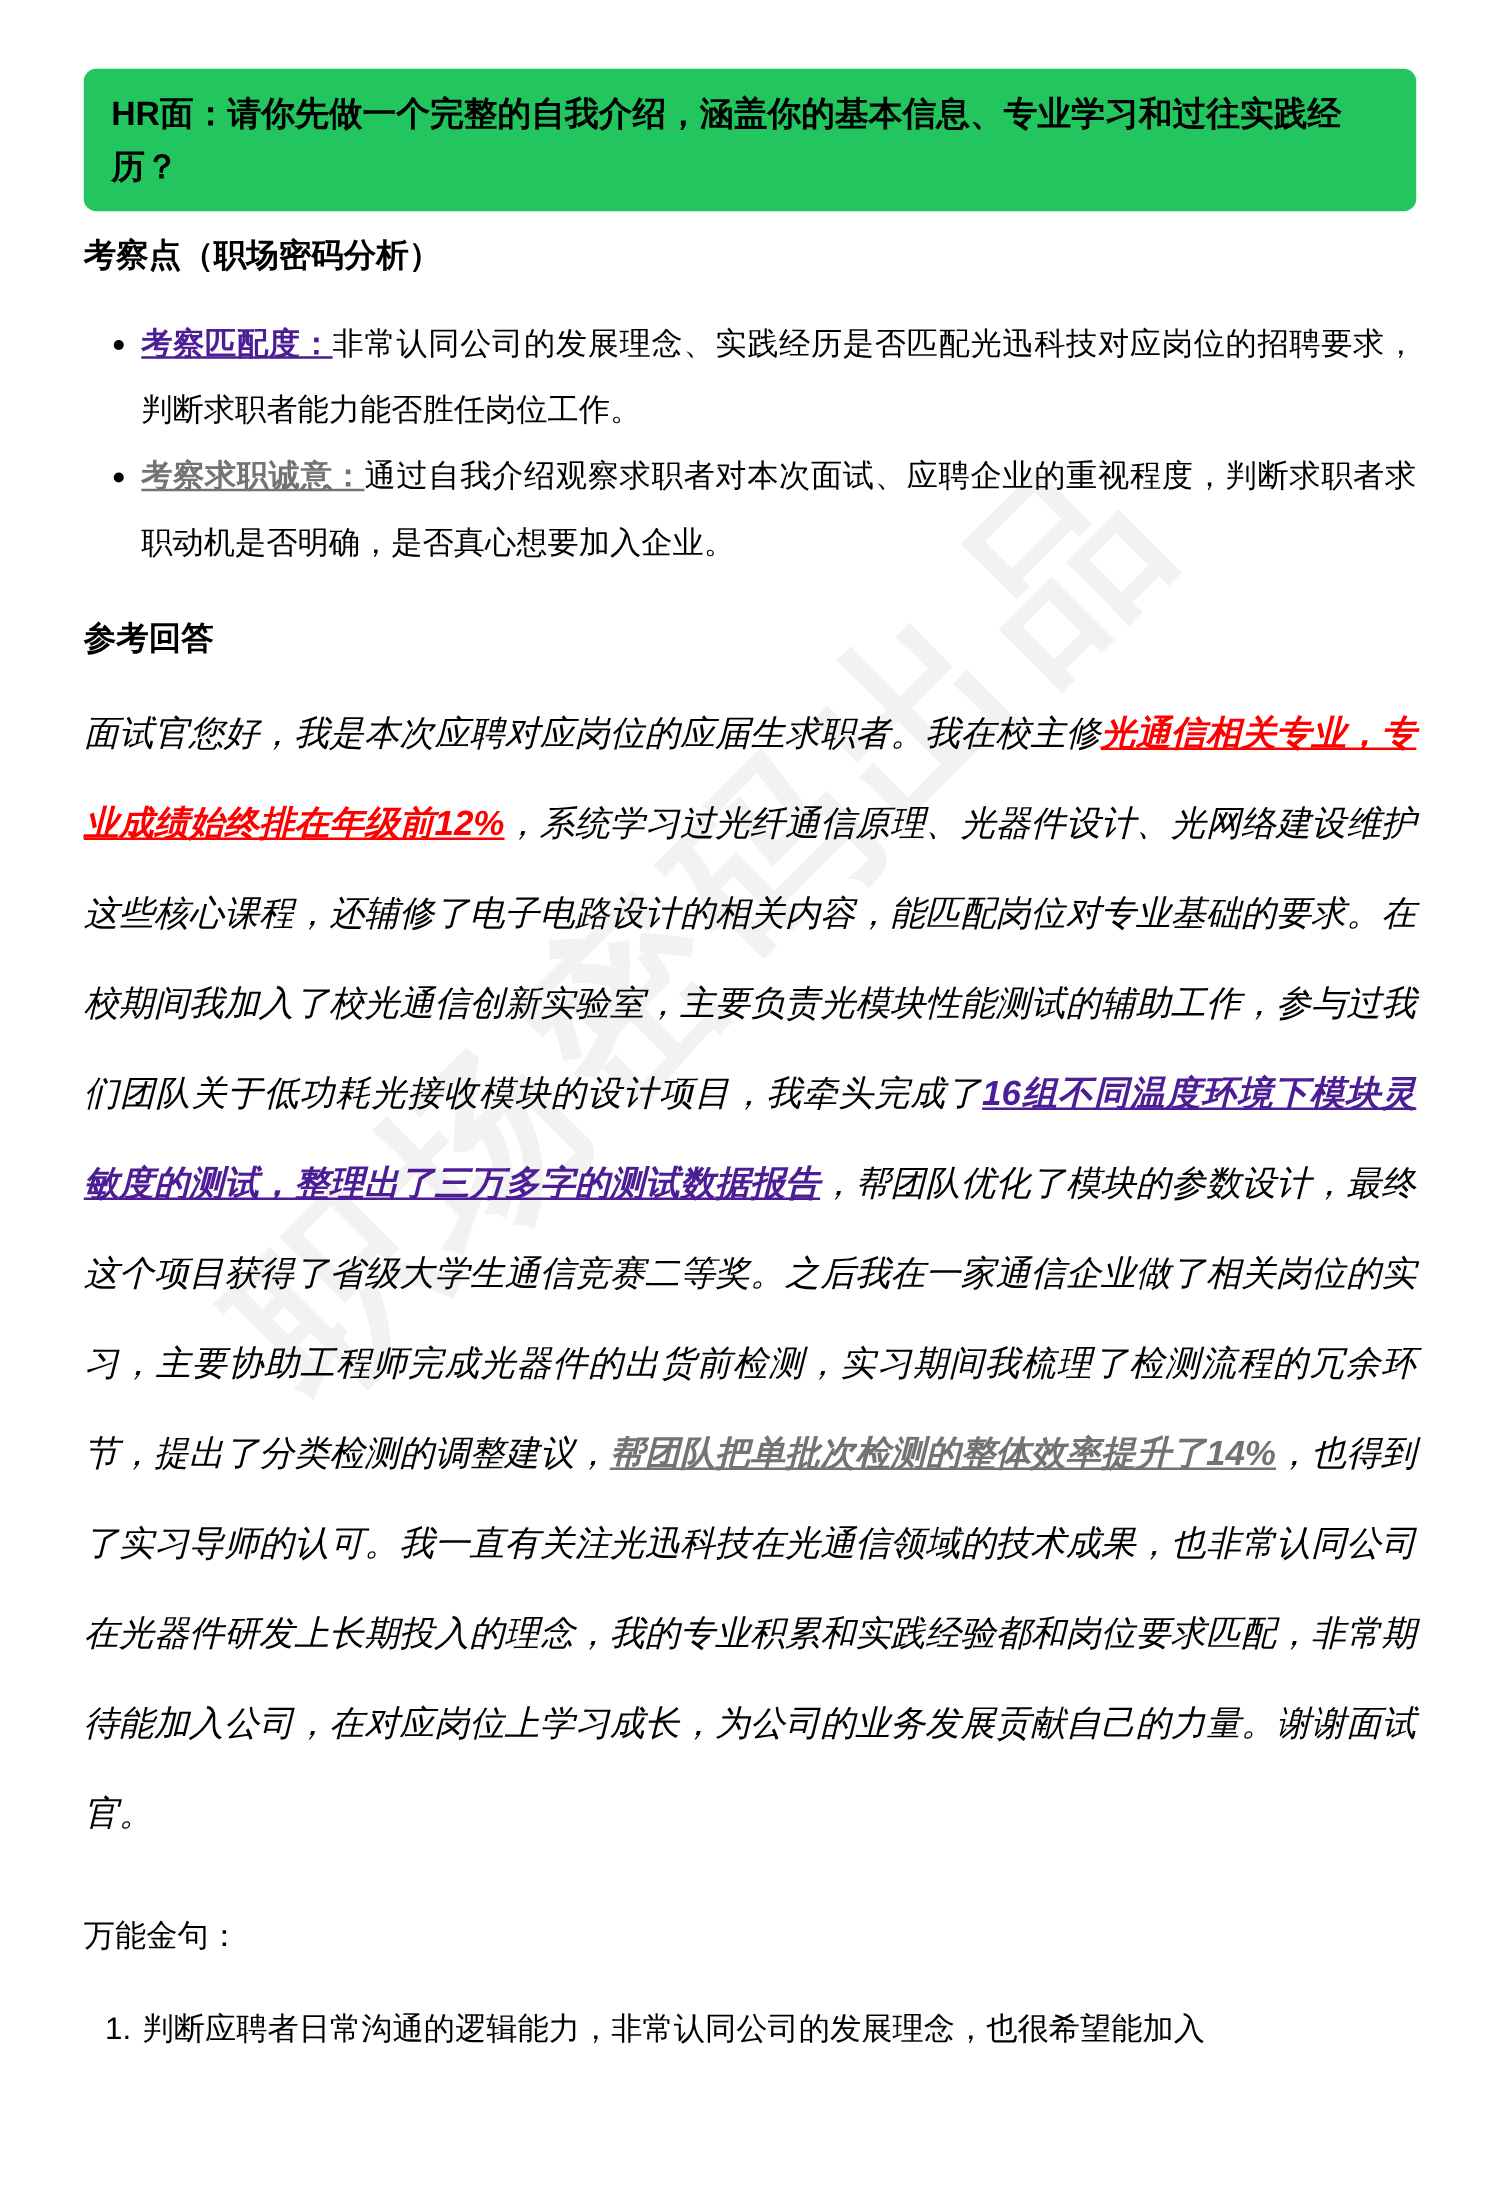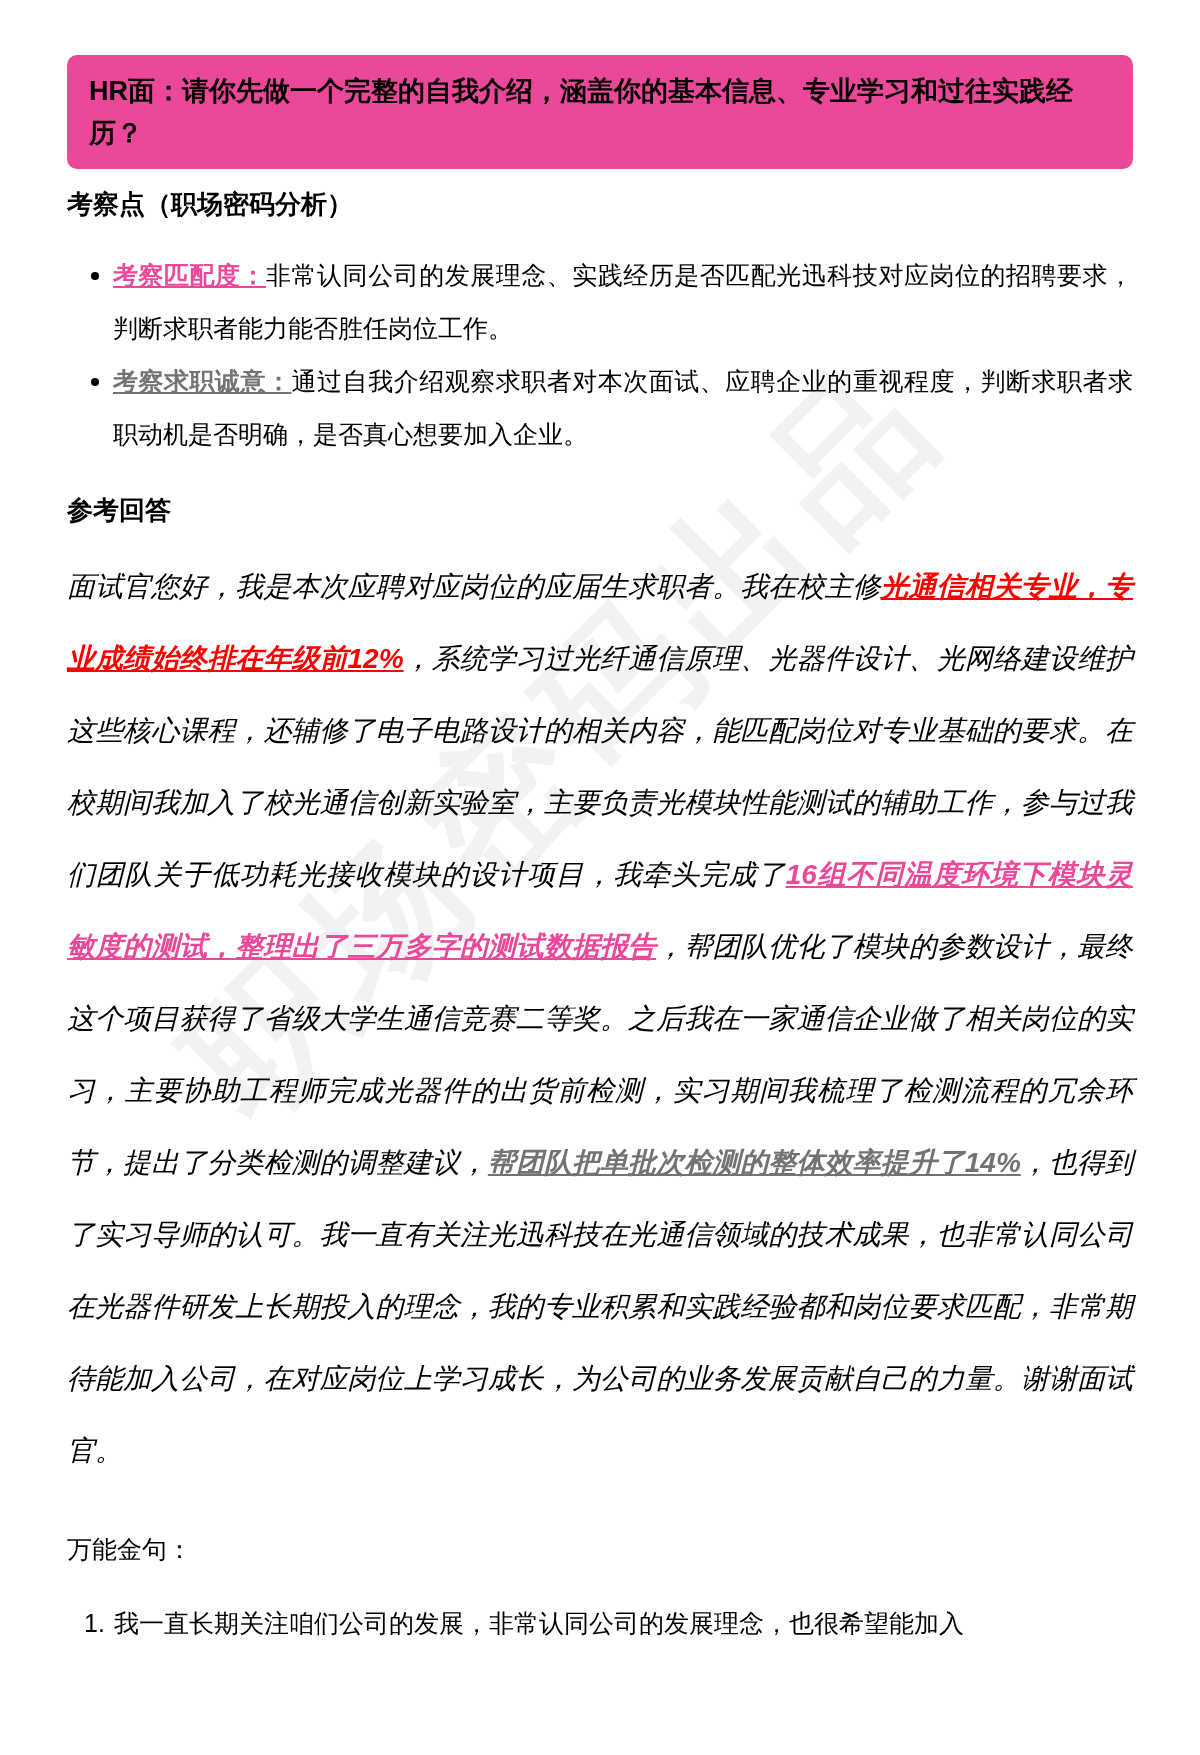--- a/index.html
+++ b/index.html
@@ -24,21 +24,21 @@
     white-space: nowrap;
     pointer-events: none;
     z-index: 0;
   }
   .content {
     position: relative;
     z-index: 1;
     padding: 55px 67px 0 67px;
   }
   .banner {
-    background: #ec4899;
+    background: #22c55e;
     border-radius: 10px;
     padding: 15px 22px;
     font-size: 27px;
     font-weight: bold;
     line-height: 42px;
     margin-bottom: 18px;
   }
   h2.section-heading {
     font-size: 26px;
     font-weight: bold;
@@ -58,21 +58,21 @@
   }
   ul.points .dot {
     position: absolute;
     left: 24px; top: 23px;
     width: 8px; height: 8px;
     border-radius: 50%;
     background: #000000;
   }
   .lbl { font-weight: bold; text-decoration: underline; }
   .red   { color: #ff0000; }
-  .blue  { color: #ec4899; }
+  .blue  { color: #4c1d95; }
   .green { color: #737373; }
   h2.answer-heading { margin-top: 32px; }
   p.answer {
     margin-top: 24px;
     font-size: 28px;
     line-height: 72px;
     text-align: justify;
     font-style: italic;
   }
   .seg { font-weight: bold; text-decoration: underline; }
@@ -116,17 +116,17 @@
   </ul>
 
   <h2 class="section-heading answer-heading">参考回答</h2>
 
   <p class="answer"><span>面试官您好，我是本次应聘对应岗位的应届生求职者。我在校主修</span><span class="seg red">光通信相关专业，专业成绩始终排在年级前12%</span><span>，系统学习过光纤通信原理、光器件设计、光网络建设维护这些核心课程，还辅修了电子电路设计的相关内容，能匹配岗位对专业基础的要求。在校期间我加入了校光通信创新实验室，主要负责光模块性能测试的辅助工作，参与过我们团队关于低功耗光接收模块的设计项目，我牵头完成了</span><span class="seg blue">16组不同温度环境下模块灵敏度的测试，整理出了三万多字的测试数据报告</span><span>，帮团队优化了模块的参数设计，最终这个项目获得了省级大学生通信竞赛二等奖。之后我在一家通信企业做了相关岗位的实习，主要协助工程师完成光器件的出货前检测，实习期间我梳理了检测流程的冗余环节，提出了分类检测的调整建议，</span><span class="seg green">帮团队把单批次检测的整体效率提升了14%</span><span>，也得到了实习导师的认可。我一直有关注光迅科技在光通信领域的技术成果，也非常认同公司在光器件研发上长期投入的理念，我的专业积累和实践经验都和岗位要求匹配，非常期待能加入公司，在对应岗位上学习成长，为公司的业务发展贡献自己的力量。谢谢面试官。</span></p>
 
   <p class="golden-heading">万能金句：</p>
 
   <div class="golden-item">
     <span class="g-num">1.</span>
-    <span>我一直长期关注咱们公司的发展，非常认同公司的发展理念，也很希望能加入</span>
+    <span>判断应聘者日常沟通的逻辑能力，非常认同公司的发展理念，也很希望能加入</span>
   </div>
 
 
 </div>
 
 </body></html>

